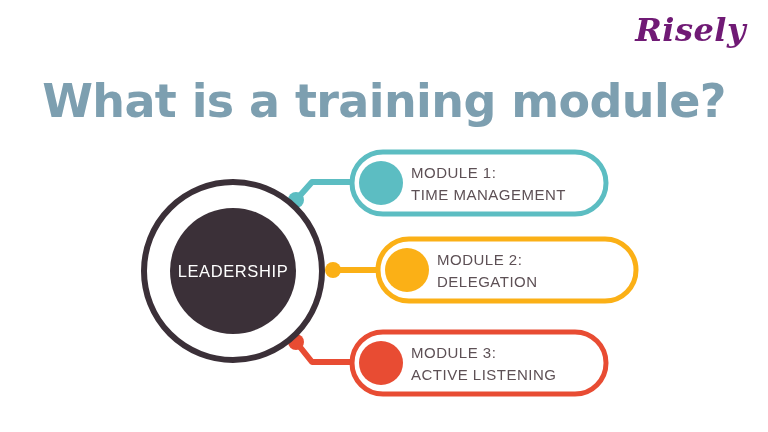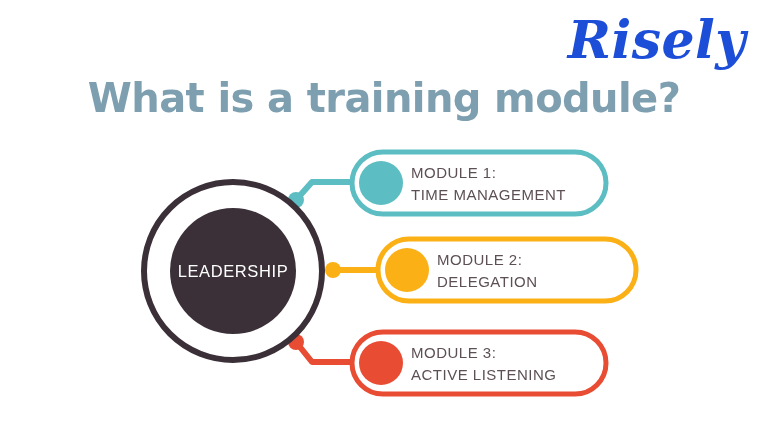--- a/index.html
+++ b/index.html
@@ -21,34 +21,34 @@
     height: 432px;
     background: #ffffff;
   }
   .brand-logo {
     position: absolute;
     right: 22px;
     top: 14px;
     font-family: "DejaVu Serif", serif;
     font-style: italic;
     font-weight: 700;
-    font-size: 52px;
+    font-size: 32px;
     letter-spacing: 0.5px;
-    color: #1d4ed8;
+    color: #701a75;
     line-height: 1;
   }
   .page-title {
     position: absolute;
     left: 0;
     top: 78px;
     width: 768px;
     text-align: center;
     font-family: "DejaVu Sans", sans-serif;
     font-weight: 700;
-    font-size: 40px;
+    font-size: 46px;
     letter-spacing: -0.6px;
     color: #7D9FB0;
     line-height: 1;
   }
   svg#diagram {
     position: absolute;
     left: 0;
     top: 130px;
     width: 768px;
     height: 302px;

